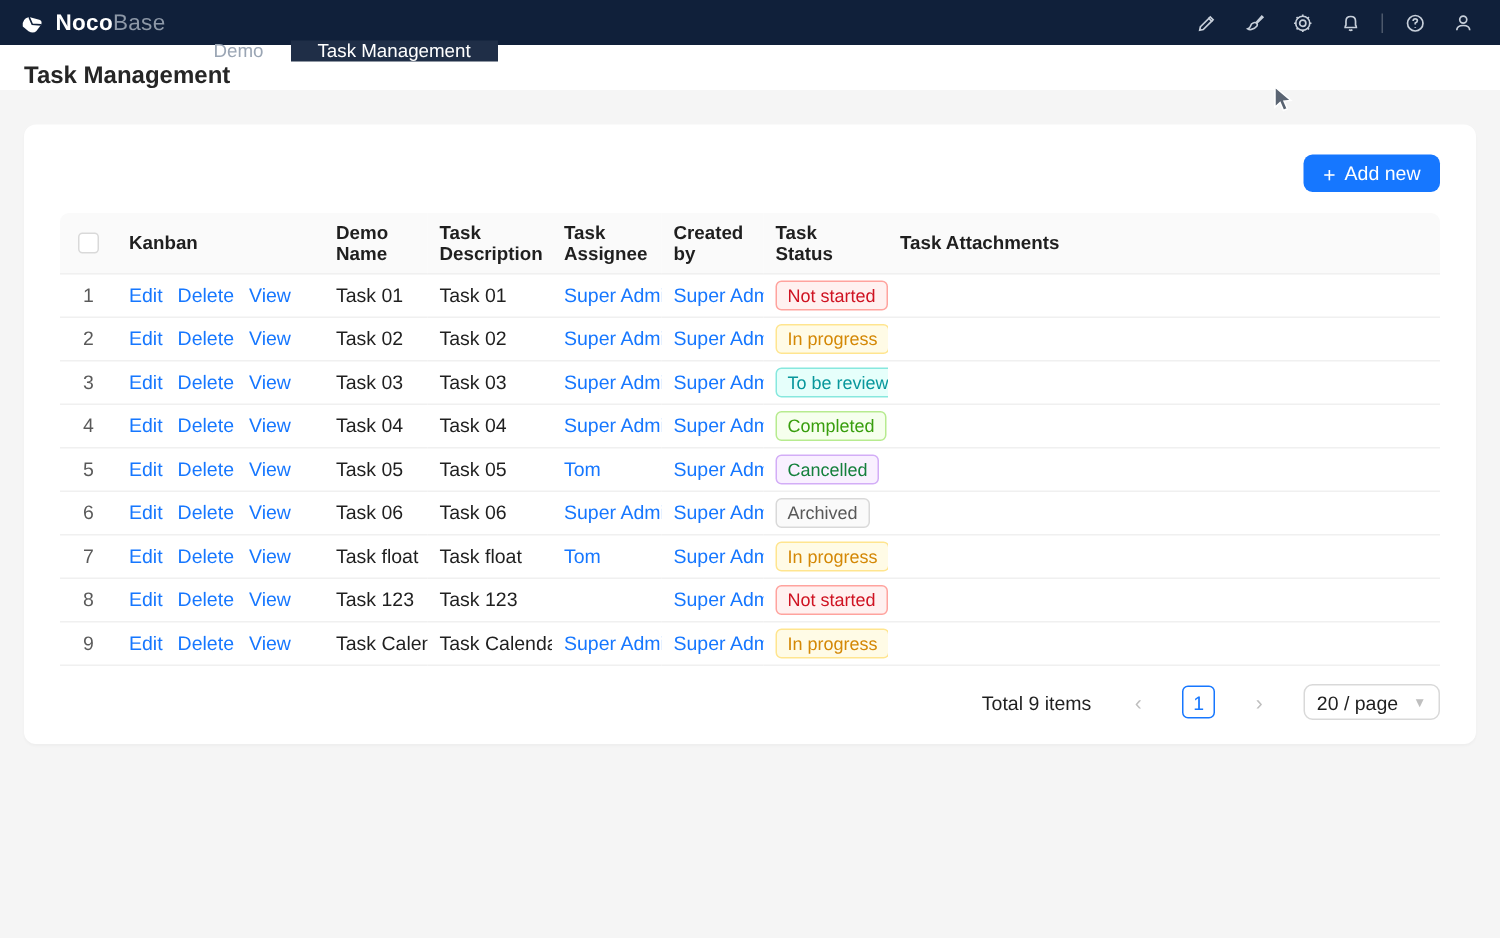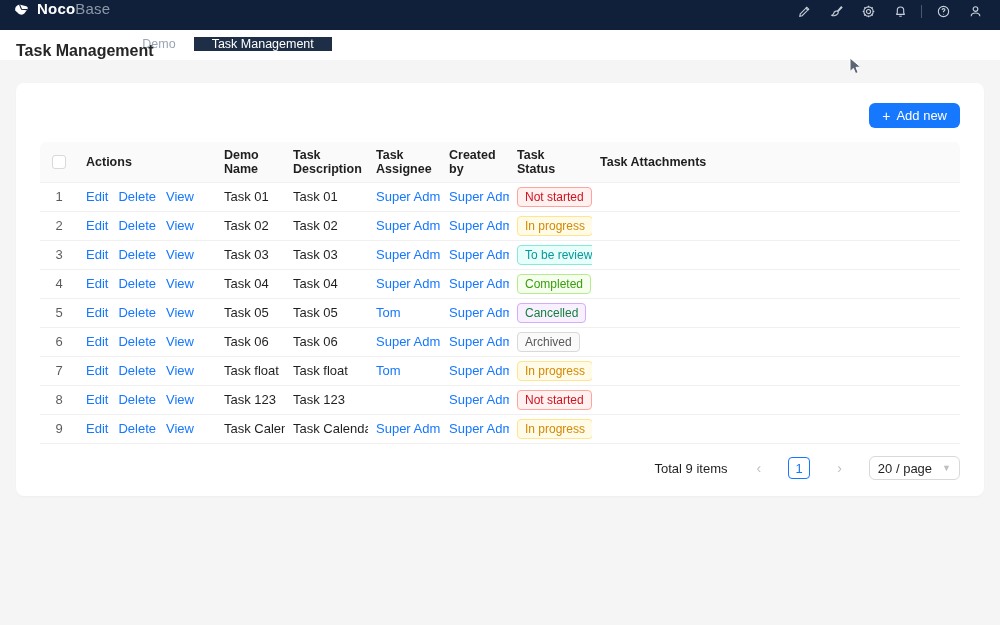--- a/index.html
+++ b/index.html
@@ -8,21 +8,21 @@
     font-family: "Liberation Sans", sans-serif;
     background:#f5f5f5;
     position:relative;
     overflow:hidden;
     font-size:13px;
     color:rgba(0,0,0,0.88);
   }
 
   
   .navbar {
-    height:30px; background:#10203a; display:flex; align-items:flex-start;
+    height:30px; background:#10203a; display:flex; align-items:center;
     color:#fff;
   }
   .brand { display:flex; align-items:center; gap:6px; padding:0 14px 0 12px; }
   .brand-bold { font-weight:bold; font-size:15px; color:#ffffff; letter-spacing:0.2px; }
   .brand-light { font-size:15px; color:#8d98a7; letter-spacing:0.2px; }
   .nav-menu { display:flex; align-items:stretch; }
   .nav-menu-item {
     display:flex; align-items:center; padding:0 18px; font-size:12.5px;
     color:#9aa5b4; cursor:pointer;margin-top:37px;
   }
@@ -190,21 +190,21 @@
           <col style="width:69px">
           <col style="width:83px">
         <col style="width:73px">
           <col style="width:68px">
           <col style="width:83px">
           <col>
       </colgroup>
       <thead>
         <tr>
           <th><span class="checkbox"></span></th>
-          <th>Actions</th>
+          <th>Kanban</th>
           <th>Demo Name</th>
           <th>Task Description</th>
           <th>Task Assignee</th>
           <th>Created by</th>
           <th>Task Status</th>
           <th>Task Attachments</th>
         </tr>
       </thead>
       <tbody id="tasks-tbody">
           <tr>

